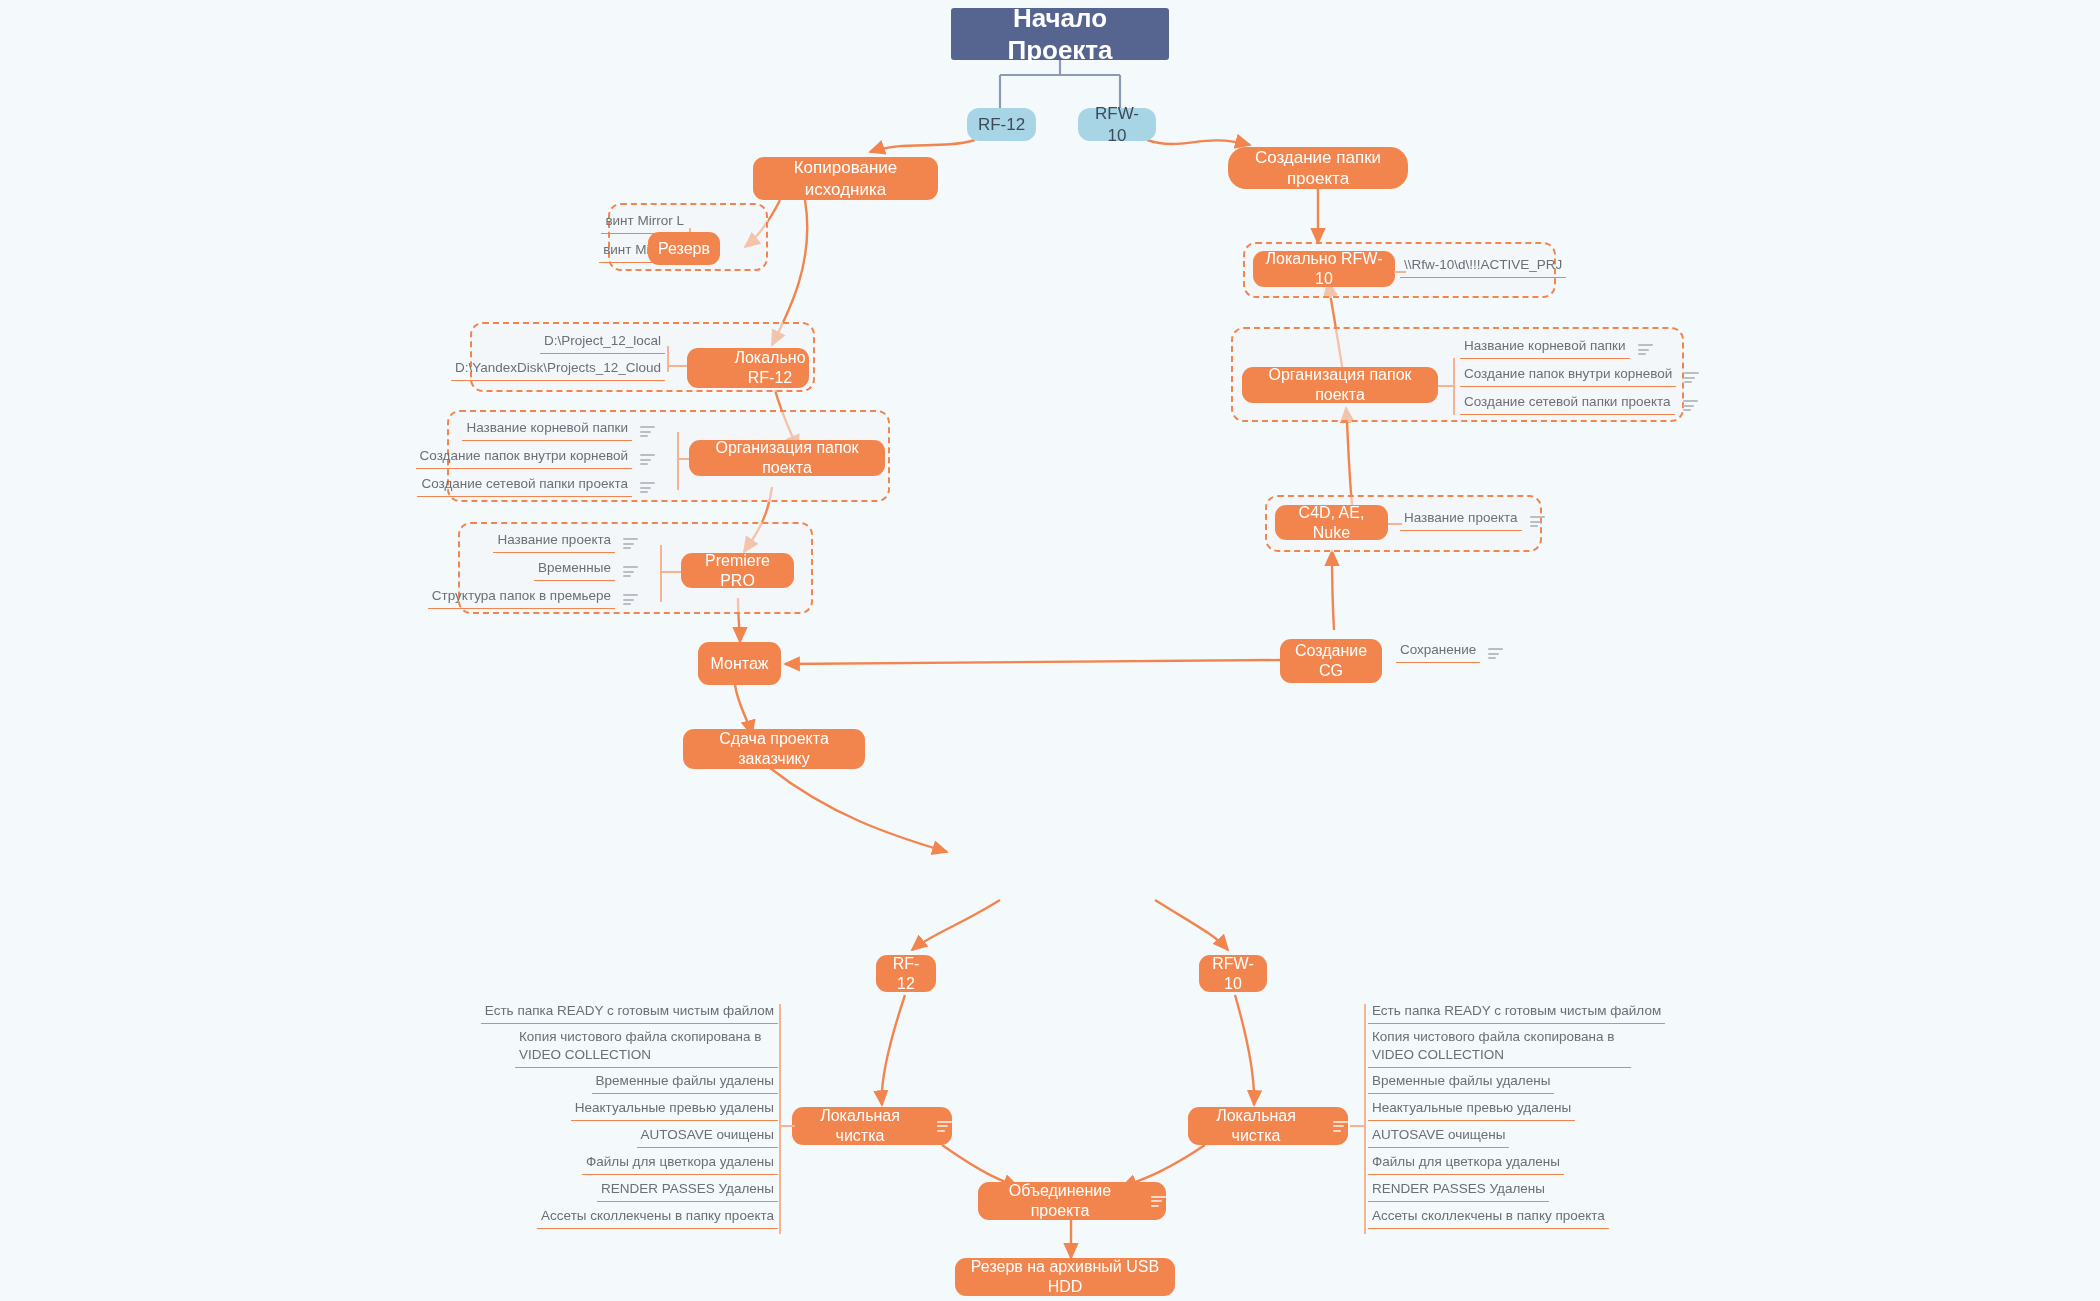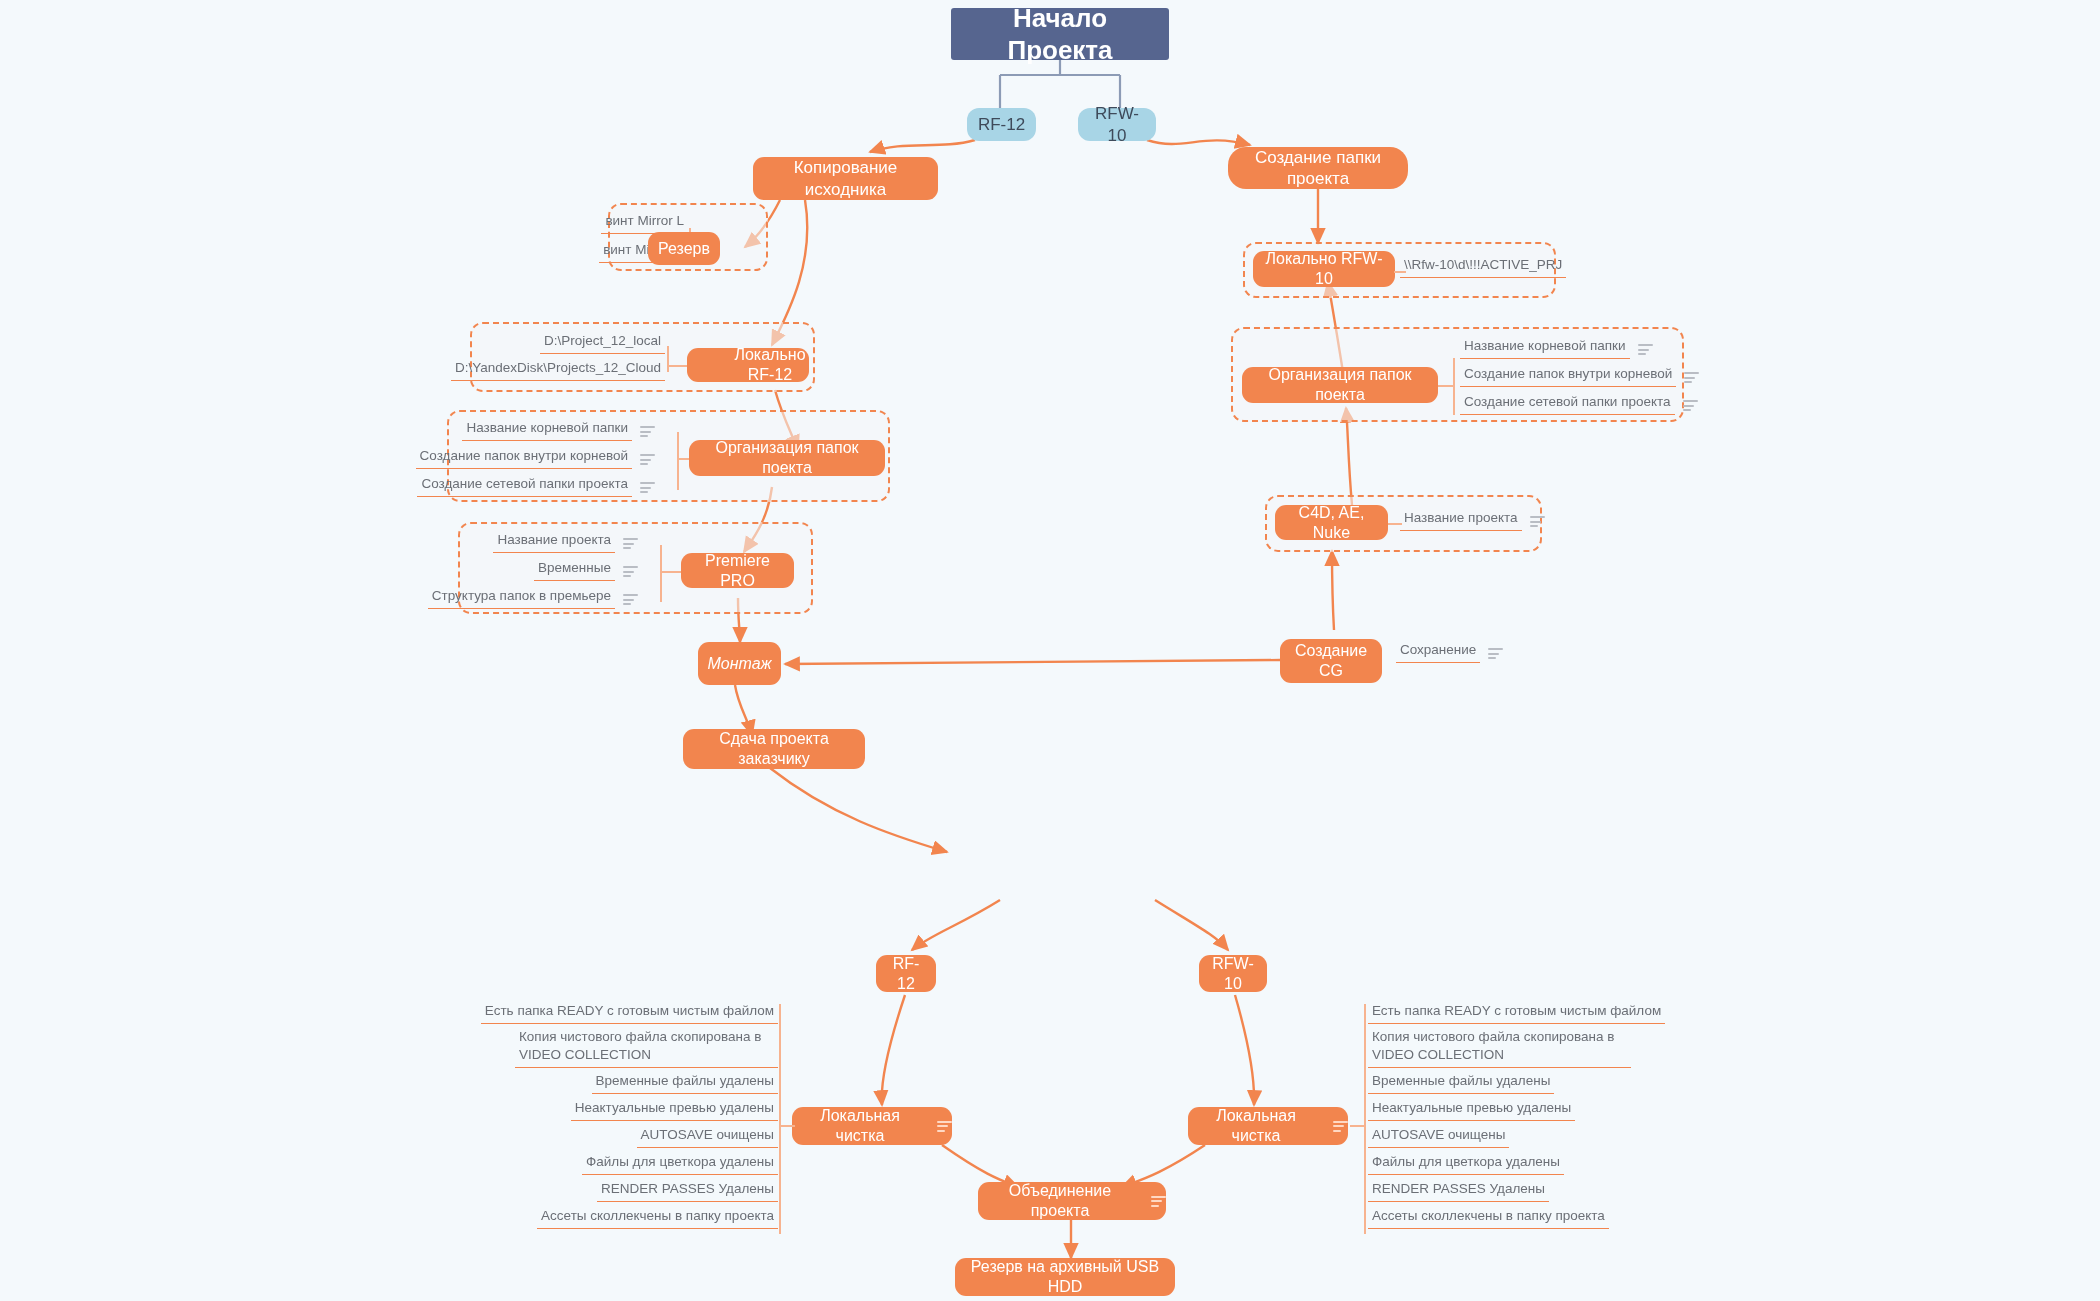--- a/index.html
+++ b/index.html
@@ -156,21 +156,21 @@
   </div>
 
   <div class="leaf r-align" style="left:480px;top:328px;width:185px;height:26px;">
     <span class="ltxt">D:\Project_12_local</span>
   </div>
   <div class="leaf r-align" style="left:472px;top:355px;width:193px;height:26px;">
     <span class="ltxt">D:\YandexDisk\Projects_12_Cloud</span>
   </div>
   <div class="rail v" style="left:667px;top:346px;height:26px;"></div>
   <div class="rail h" style="left:667px;top:365px;width:22px;"></div>
-  <div class="node orange small" style="left:687px;top:348px;width:122px;height:34px;padding-left:44px;">
+  <div class="node orange small" style="left:687px;top:348px;width:122px;height:40px;padding-left:44px;">
     <span class="node-label">Локально RF-12</span>
   </div>
 
   <div class="leaf r-align" style="left:440px;top:415px;width:215px;height:26px;">
     <span class="ltxt">Название корневой папки</span>
     <span class="micon glyph-lines">
         <i></i>
         <i></i>
         <i></i>
       </span>
@@ -271,21 +271,21 @@
   <div class="rail h" style="left:1388px;top:523px;width:14px;"></div>
   <div class="leaf l-align" style="left:1400px;top:505px;width:160px;height:26px;">
     <span class="ltxt">Название проекта</span>
     <span class="micon glyph-lines">
         <i></i>
         <i></i>
         <i></i>
       </span>
   </div>
 
-  <div class="node orange small" style="left:698px;top:642px;width:83px;height:43px;font-style:italic;">
+  <div class="node orange small" style="left:698px;top:642px;width:83px;height:43px;">
     <span class="node-label">Монтаж</span>
   </div>
 
   <div class="node orange small" style="left:1280px;top:639px;width:102px;height:44px;">
     <span class="node-label">Создание CG</span>
   </div>
   <div class="leaf l-align" style="left:1396px;top:637px;width:145px;height:26px;">
     <span class="ltxt">Сохранение</span>
     <span class="micon glyph-lines">
         <i></i>

